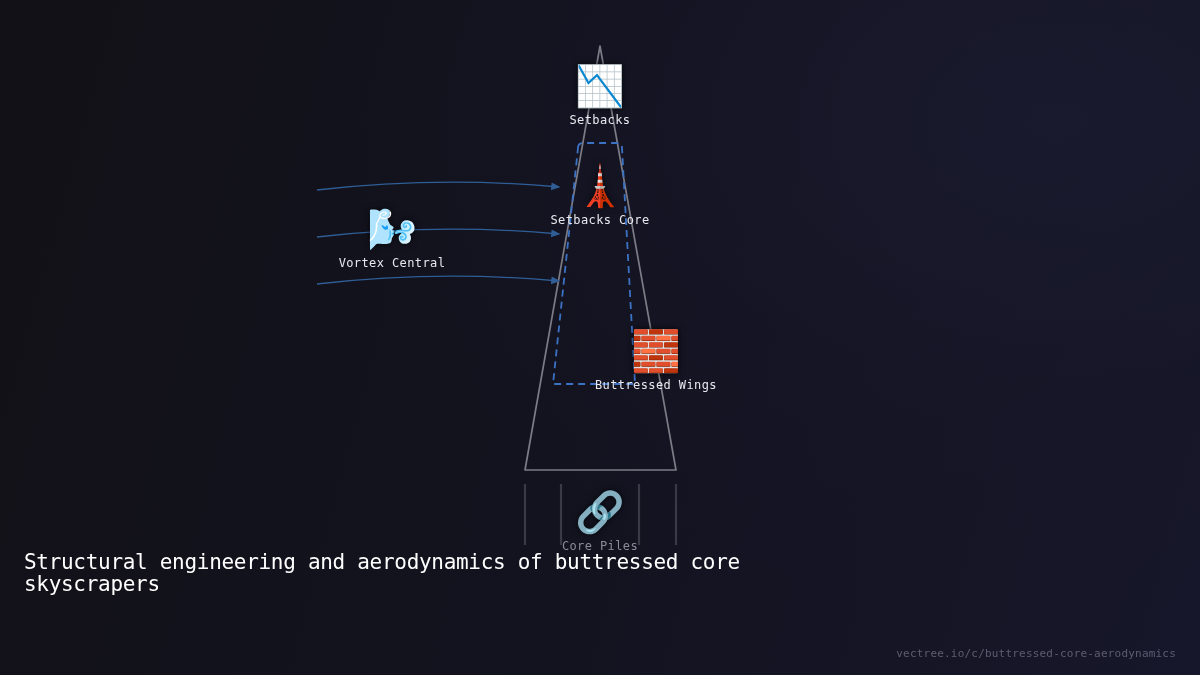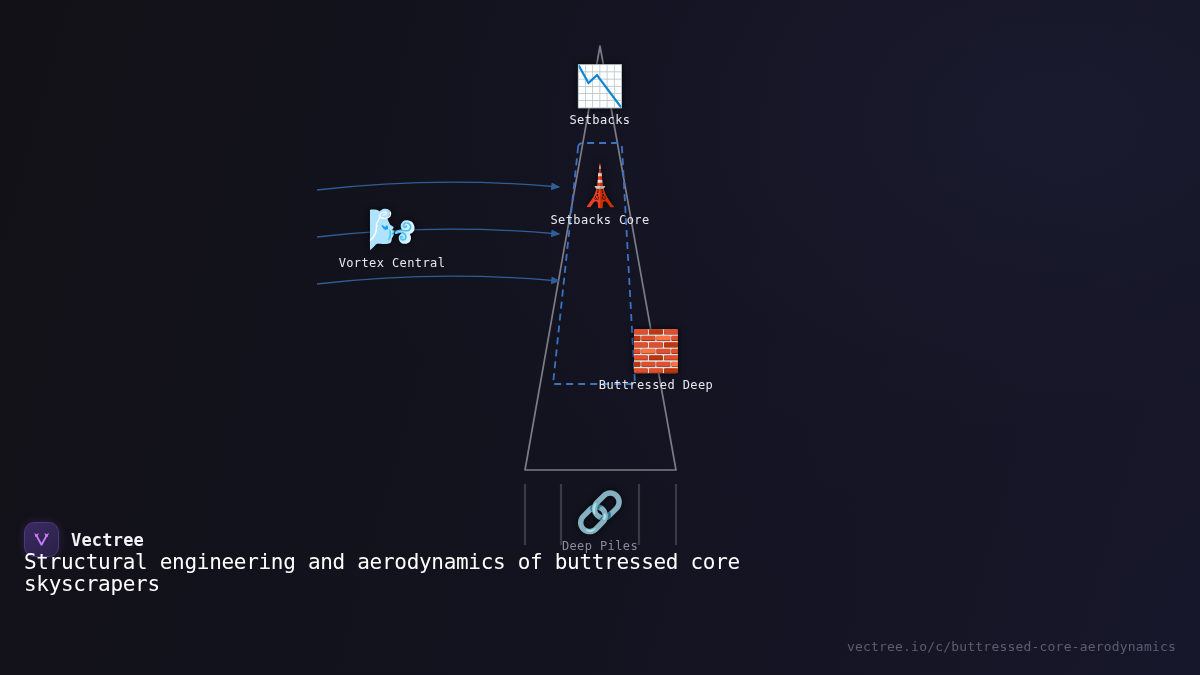--- a/index.html
+++ b/index.html
@@ -100,22 +100,22 @@
     font-size: 21px;
     font-weight: normal;
     line-height: 1.05;
     color: #ffffff;
     letter-spacing: -0.3px;
     white-space: pre-wrap;
   }
   #url {
     position: absolute;
     right: 24px;
-    bottom: 21px;
-    font-size: 13px;
+    bottom: 15px;
+    font-size: 11px;
     color: #5d5d70;
     letter-spacing: 0.2px;
     white-space: nowrap;
   }
 </style>
 </head>
 <body>
 
 <div id="stage">
 
@@ -159,41 +159,29 @@
     <span class="nlabel">Setbacks Core</span>
   </div>
 
   <div class="node" style="left:392px; top:209px;">
     <span class="glyph">🌬️</span>
     <span class="nlabel">Vortex Central</span>
   </div>
 
   <div class="node" style="left:656px; top:331px;">
     <span class="glyph">🧱</span>
-    <span class="nlabel">Buttressed Deep</span>
+    <span class="nlabel">Buttressed Wings</span>
   </div>
 
   <div class="node muted" style="left:600px; top:492px;">
     <span class="glyph">🔗</span>
-    <span class="nlabel">Deep Piles</span>
+    <span class="nlabel">Core Piles</span>
   </div>
 
   <div id="footer" style="height:165px;">
 
-    <div id="brand" style="top:12px;">
-      <div id="logo-badge">
-        <svg width="21" height="21" viewBox="0 0 24 24">
-          <path d="M6.2 7.6 L12 18 L17.8 7.6" fill="none" stroke="#c77dff" stroke-width="2.1" stroke-linecap="round" stroke-linejoin="round"></path>
-          <circle cx="6.2" cy="7.6" r="1.6" fill="#e07bf0"></circle>
-          <circle cx="17.8" cy="7.6" r="1.6" fill="#e07bf0"></circle>
-          <path d="M6.2 7.6 L4.4 5.4 M6.2 7.6 L8.2 5.6" stroke="#c77dff" stroke-width="1.2" stroke-linecap="round" fill="none"></path>
-          <path d="M17.8 7.6 L16 5.4 M17.8 7.6 L19.8 5.6" stroke="#c77dff" stroke-width="1.2" stroke-linecap="round" fill="none"></path>
-        </svg>
-      </div>
-      <div id="brand-name">Vectree</div>
-    </div>
 
     <div id="title">Structural engineering and aerodynamics of buttressed core skyscrapers</div>
 
     <div id="url">vectree.io/c/buttressed-core-aerodynamics</div>
   </div>
 
 </div>
 
 </body></html>

